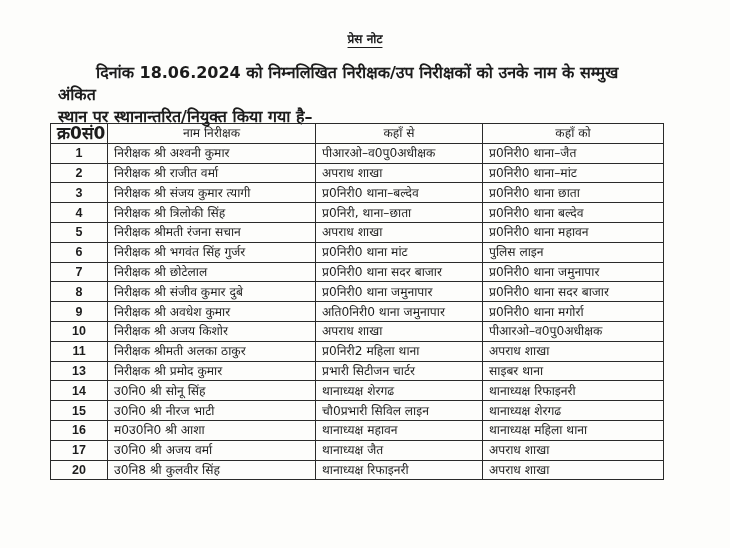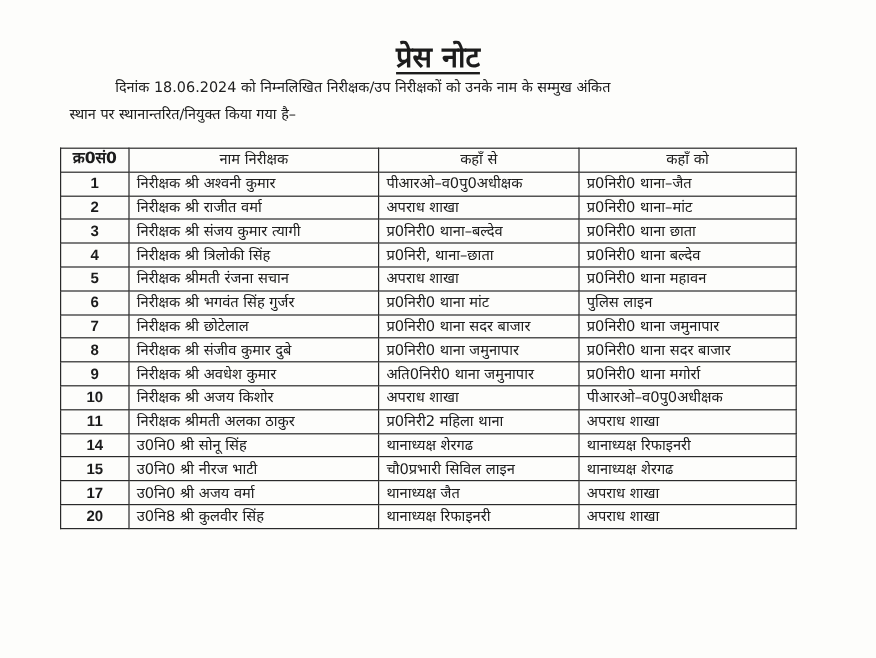--- a/index.html
+++ b/index.html
@@ -6,47 +6,47 @@
   body {
     width: 730px; height: 548px; overflow: hidden;
     background: #fdfdfb;
     font-family: "DejaVu Sans", "Liberation Sans", sans-serif;
     color: #1c1c1c;
     position: relative;
   }
   .title {
     position: absolute; left: 0; width: 730px; top: 30px;
     text-align: center;
-    font-size: 24px; font-weight: bold;
+    font-size: 12px; font-weight: bold;
   }
   .title span { text-decoration: underline; text-underline-offset: 4px; }
   .intro {
     position: absolute; left: 58px; top: 62px; width: 600px;
-    font-size: 12px; line-height: 22px;
+    font-size: 16px; line-height: 22px; font-weight: bold;
   }
   .intro .indent { display: inline-block; width: 38px; }
   table {
     position: absolute; left: 50px; top: 123px;
     border-collapse: collapse;
     font-size: 12.2px;
     table-layout: fixed;
     width: 613px;
   }
   td, th {
     border: 1px solid #2a2a2a;
     height: 18.8px;
     padding: 0 6px;
     white-space: nowrap;
     overflow: hidden;
     font-weight: normal;
     line-height: 18px;
   }
   th { text-align: center; }
   td.sn { text-align: center; font-weight: bold; font-family: "Liberation Sans", sans-serif; font-size: 12.5px; }
-  th.sn { font-weight: bold; font-size: 13px; }
+  th.sn { font-weight: bold; font-size: 17px; text-align: right; }
   col.c1 { width: 57px; }
   col.c2 { width: 208px; }
   col.c3 { width: 167px; }
   col.c4 { width: 181px; }
 </style>
 </head>
 <body>
 
 <div class="title">
   <span>प्रेस नोट</span>
@@ -133,30 +133,42 @@
         <td>अपराध शाखा</td>
         <td>पीआरओ–व0पु0अधीक्षक</td>
       </tr>
       <tr>
         <td class="sn">11</td>
         <td>निरीक्षक श्रीमती अलका ठाकुर</td>
         <td>प्र0निरी2 महिला थाना</td>
         <td>अपराध शाखा</td>
       </tr>
       <tr>
+        <td class="sn">13</td>
+        <td>निरीक्षक श्री प्रमोद कुमार</td>
+        <td>प्रभारी सिटीजन चार्टर</td>
+        <td>साइबर थाना</td>
+      </tr>
+      <tr>
         <td class="sn">14</td>
         <td>उ0नि0 श्री सोनू सिंह</td>
         <td>थानाध्यक्ष शेरगढ</td>
         <td>थानाध्यक्ष रिफाइनरी</td>
       </tr>
       <tr>
         <td class="sn">15</td>
         <td>उ0नि0 श्री नीरज भाटी</td>
         <td>चौ0प्रभारी सिविल लाइन</td>
         <td>थानाध्यक्ष शेरगढ</td>
+      </tr>
+      <tr>
+        <td class="sn">16</td>
+        <td>म0उ0नि0 श्री आशा</td>
+        <td>थानाध्यक्ष महावन</td>
+        <td>थानाध्यक्ष महिला थाना</td>
       </tr>
       <tr>
         <td class="sn">17</td>
         <td>उ0नि0 श्री अजय वर्मा</td>
         <td>थानाध्यक्ष जैत</td>
         <td>अपराध शाखा</td>
       </tr>
       <tr>
         <td class="sn">20</td>
         <td>उ0नि8 श्री कुलवीर सिंह</td>

